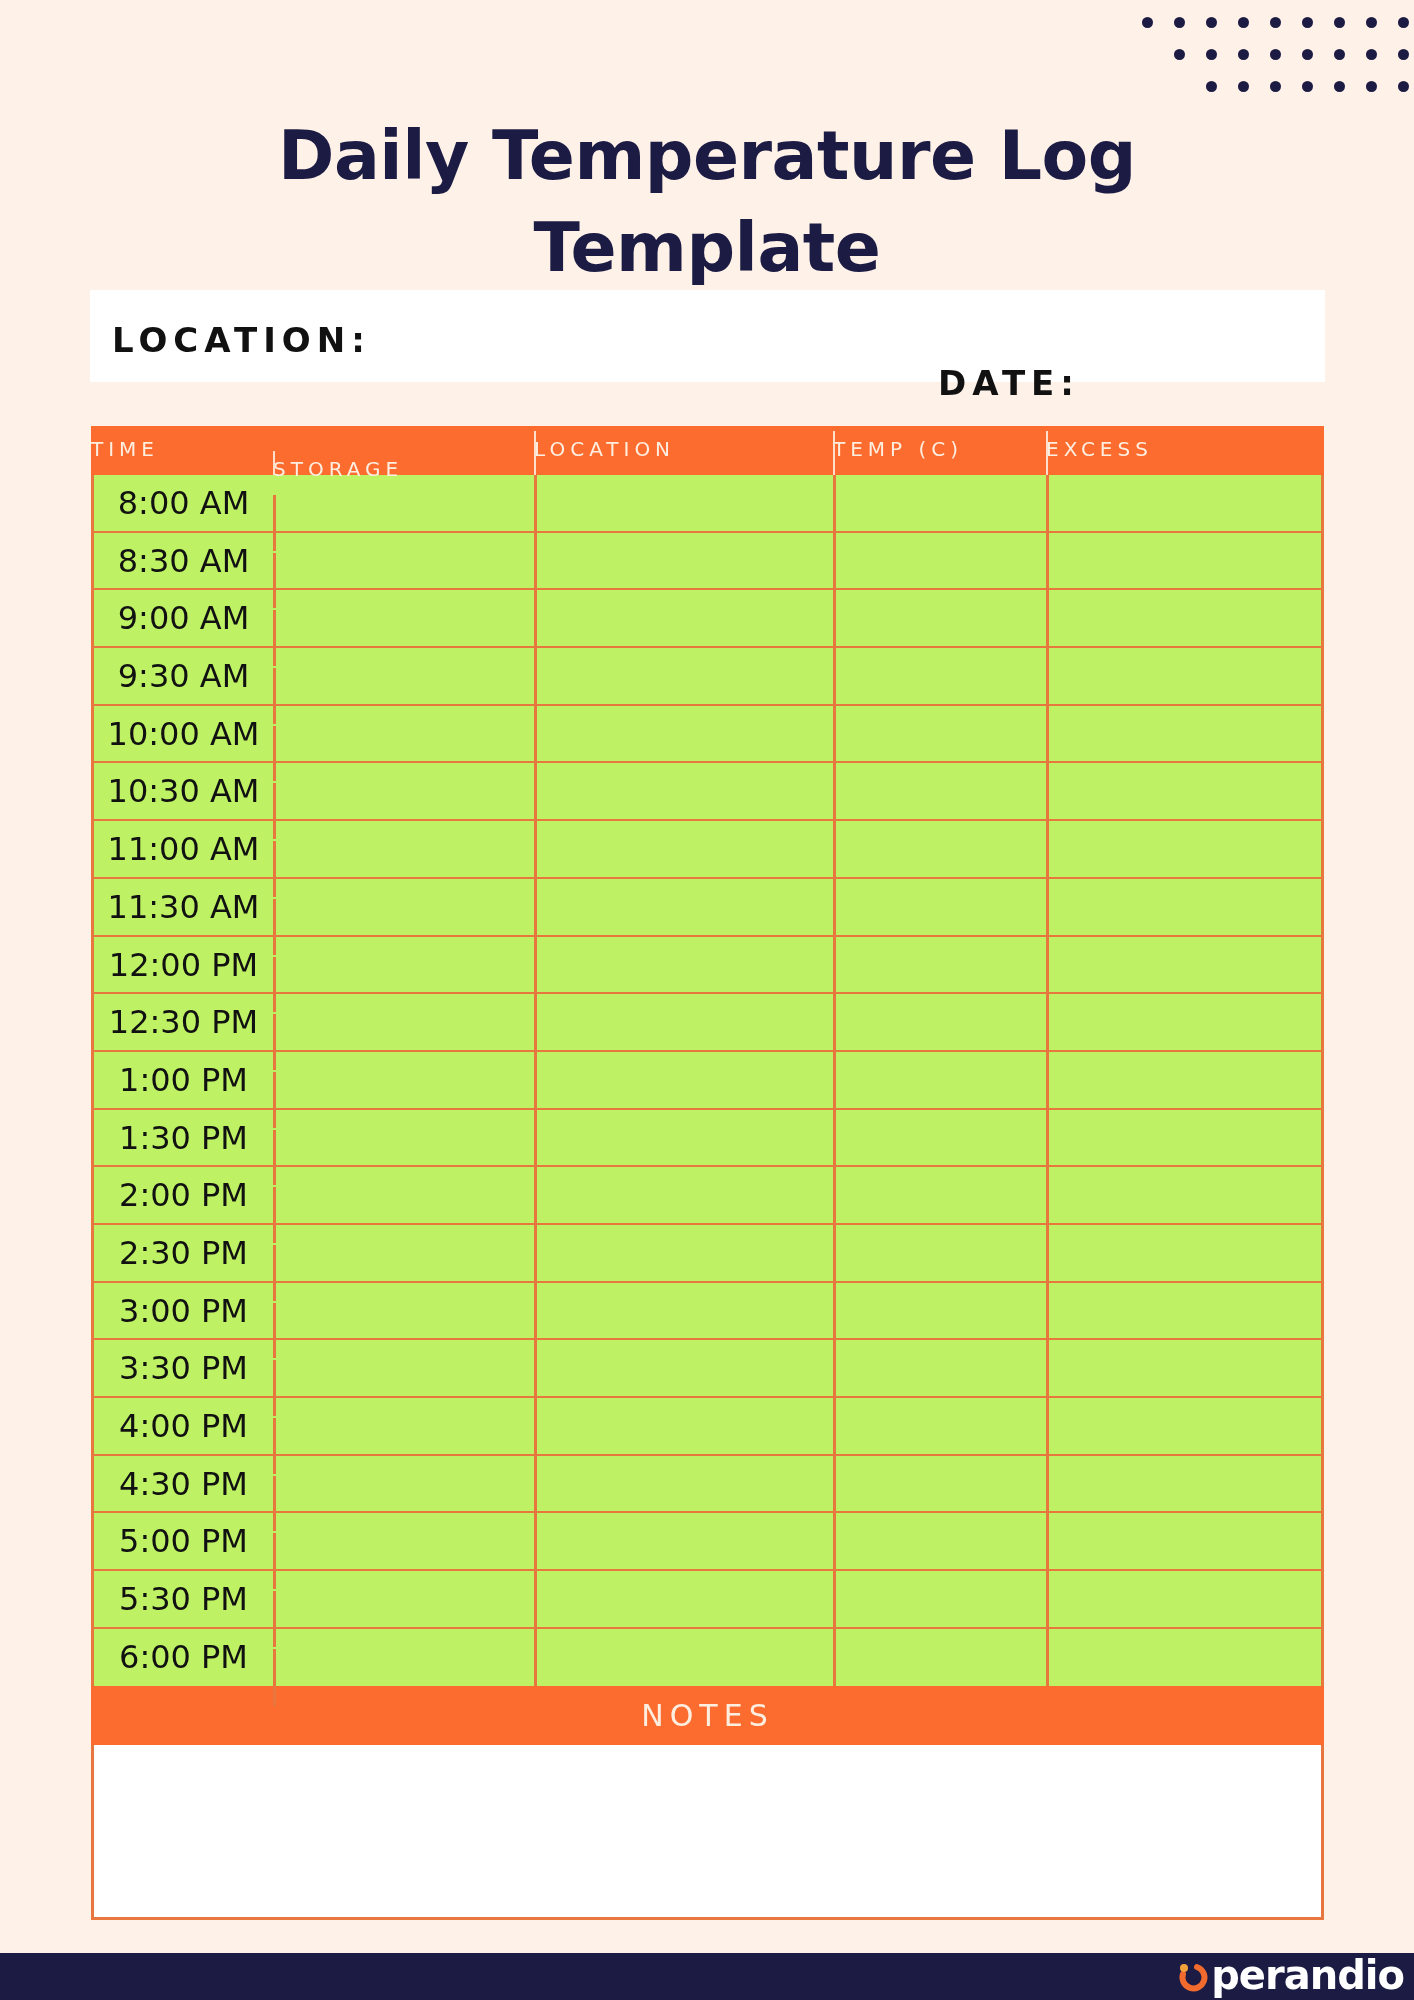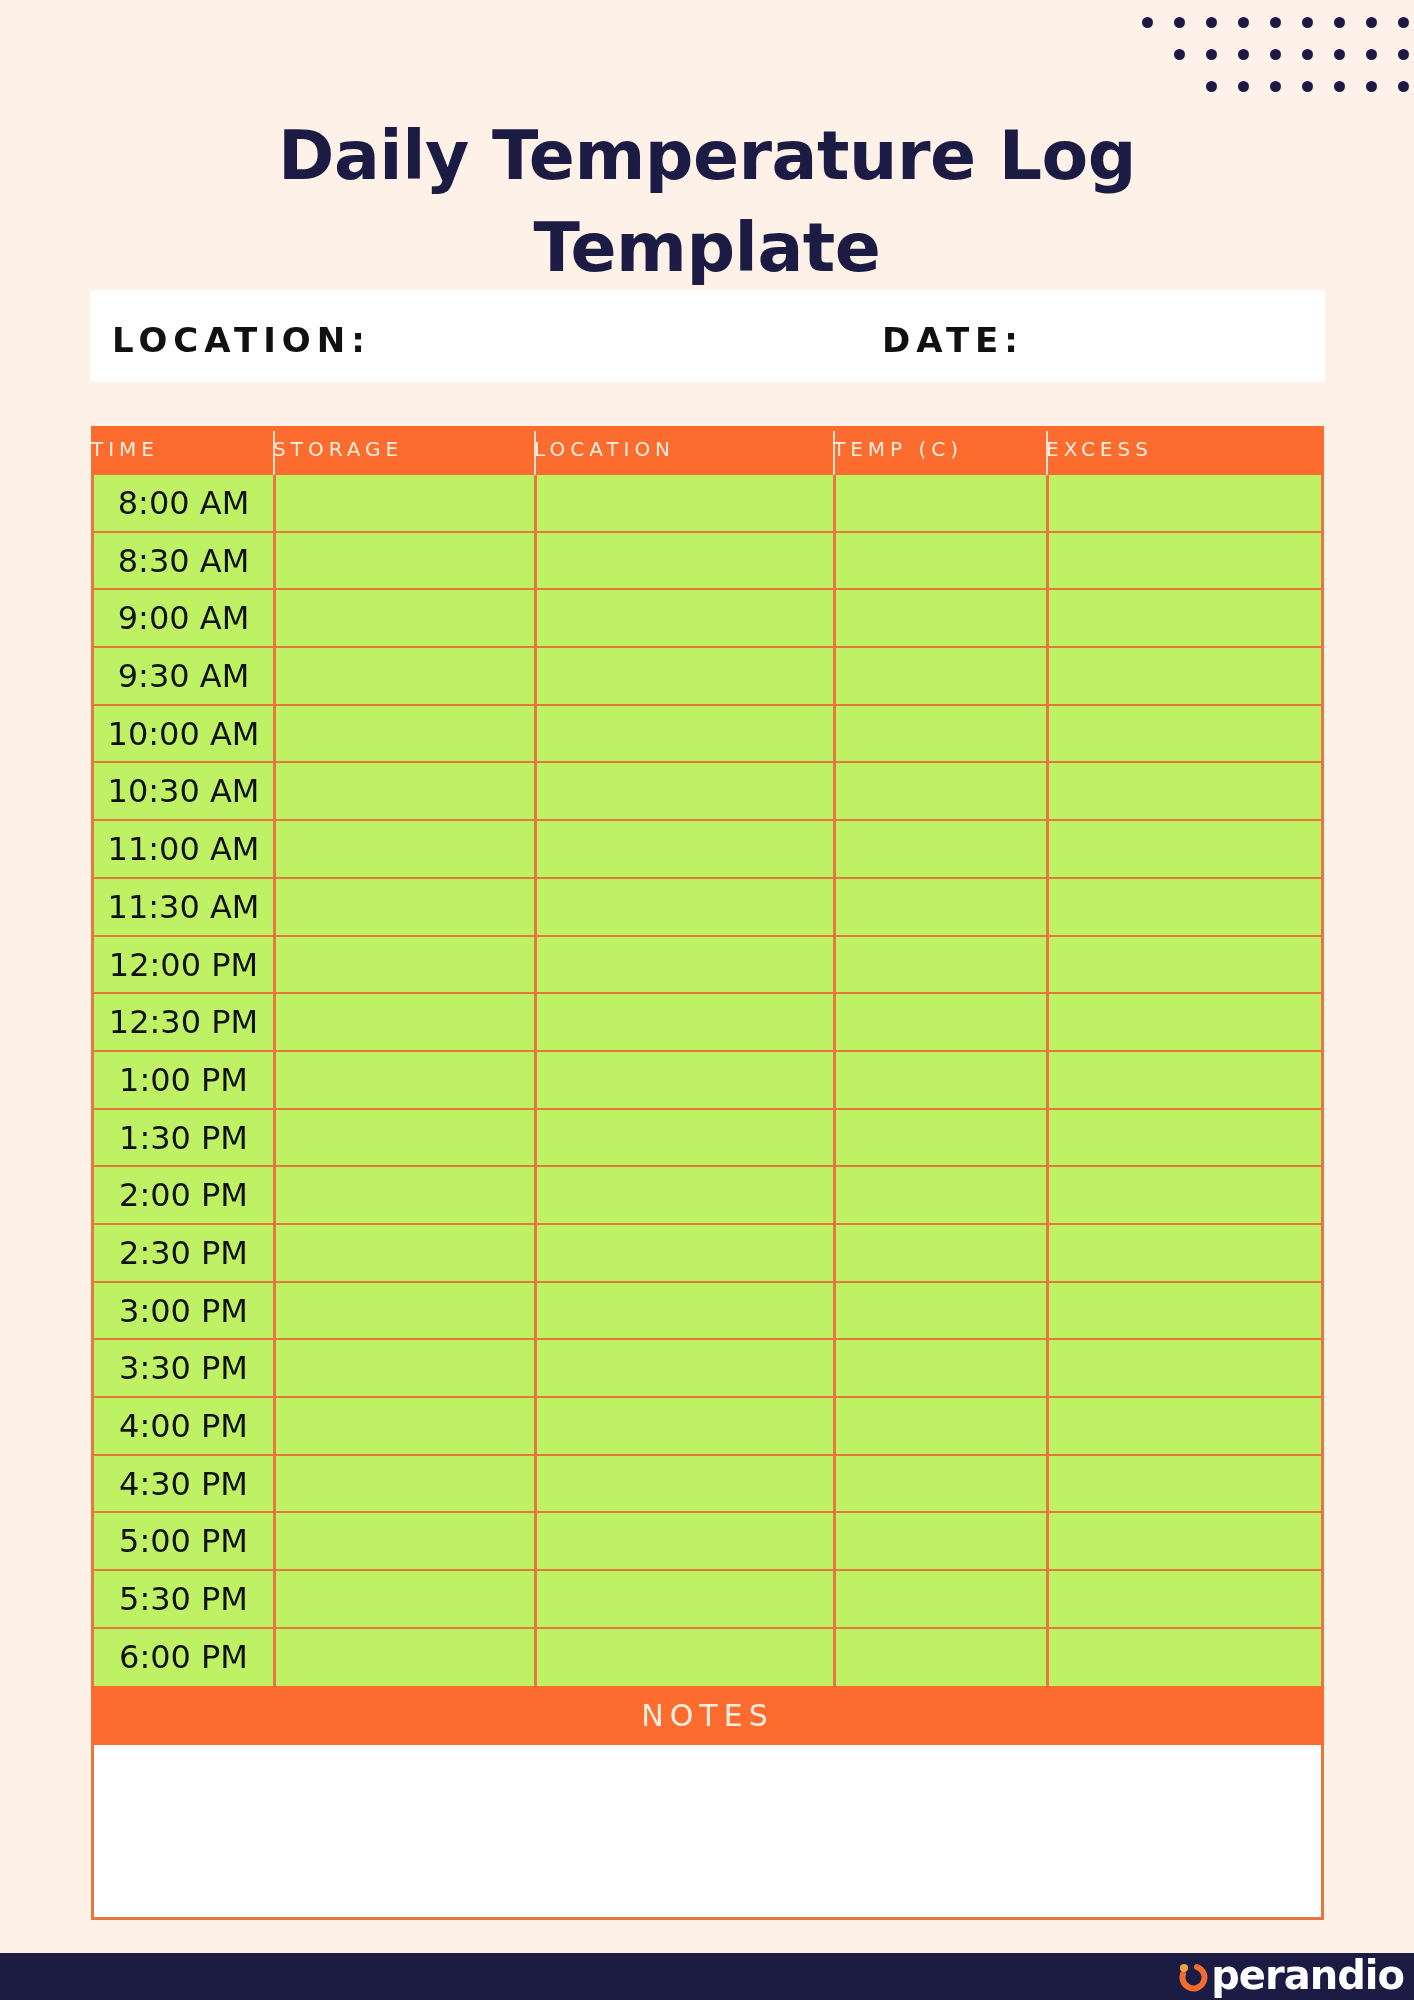--- a/index.html
+++ b/index.html
@@ -41,21 +41,21 @@
     .header-label {
       position: absolute;
       top: 30px;
       font-weight: bold;
       font-size: 34px;
       letter-spacing: 6px;
       color: #111111;
       font-family: "DejaVu Sans", sans-serif;
     }
     .manager-label { left: 22px; }
-    .date-label { left: 792px; }
+    .date-label { left: 848px; margin-top: 43px; }
 
     .table {
       position: absolute;
       left: 91px; top: 426px;
       width: 1233px;
     }
     .thead {
       display: flex;
       height: 49px;
       background: #fd6c2f;
@@ -69,21 +69,21 @@
       font-family: "DejaVu Sans", sans-serif;
     }
     .th + .th::before {
       content: "";
       position: absolute;
       left: 0; top: 5px; bottom: 0;
       width: 2px;
       background: #fde0cc;
     }
     .c1 { width: 182px; }
-    .c2 { width: 261px; }
+    .c2 { width: 261px; margin-top: 20px; }
     .c3 { width: 299px; }
     .c4 { width: 213px; }
     .c5 { width: 235px; }
 
     .tbody {
       border-left: 3px solid #e8773f;
       border-right: 3px solid #e8773f;
       background: #bef264;
     }
     .tr {

